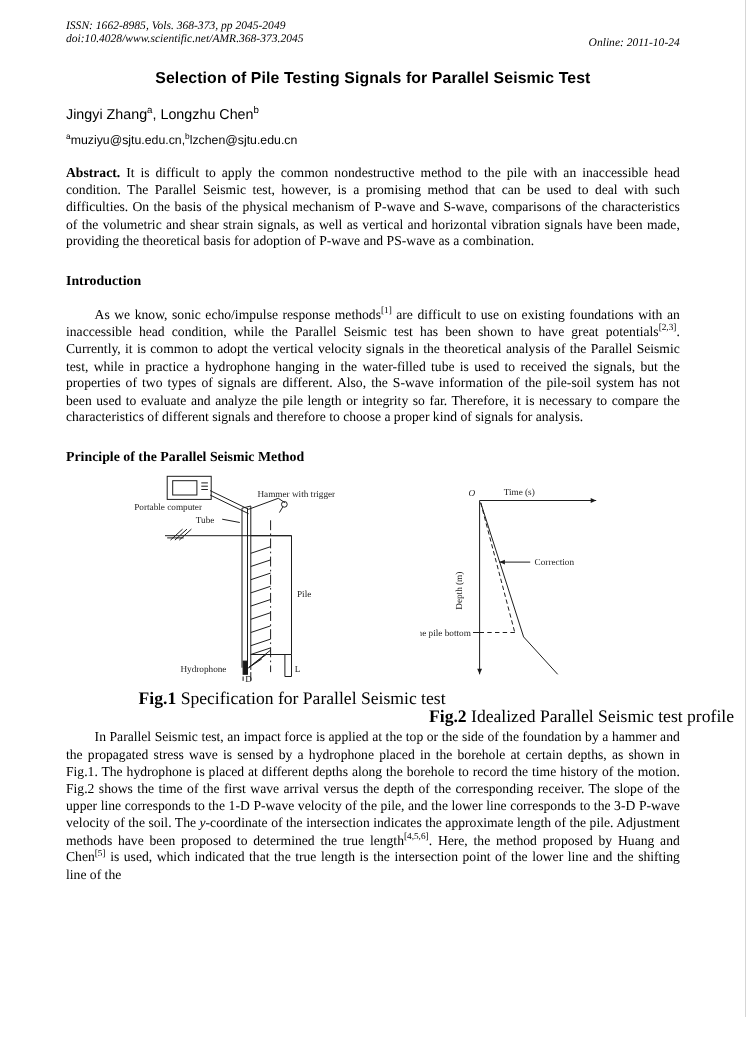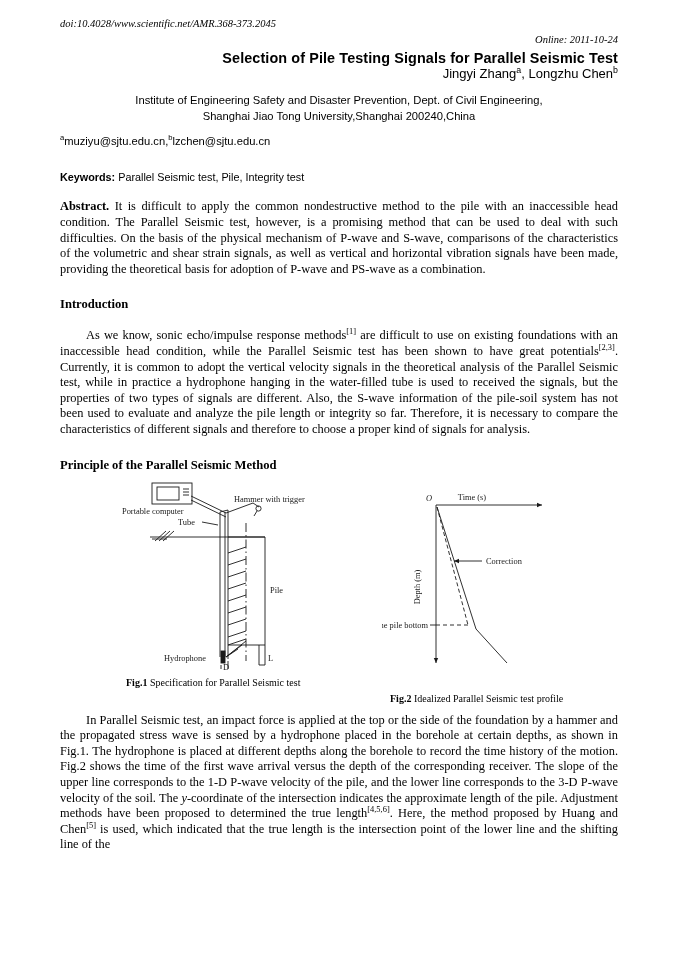--- a/index.html
+++ b/index.html
@@ -37,31 +37,32 @@
     top: 0;
     font-style: italic;
     font-size: 10.5px;
     white-space: nowrap;
     margin-top: 16px;
   }
   .masthead div.ml { white-space: nowrap; }
 
   
   .title {
-    text-align: right;
+    text-align: center;
     font-family: "Liberation Sans", sans-serif;
     font-weight: bold;
     font-size: 14.4px;
     margin-top: 20px;
     letter-spacing: .1px;
   }
   .authors {
-    text-align: right;
+    text-align: left;
     font-family: "Liberation Sans", sans-serif;
     font-size: 13px;
+    margin-top: 17px;
   }
   .affil {
     text-align: center;
     font-family: "Liberation Sans", sans-serif;
     font-size: 11.2px;
     line-height: 15.5px;
     margin-top: 12px;
   }
   .emails {
     text-align: left;
@@ -104,62 +105,56 @@
     margin-top: 6px;
   }
   .fig1 { position: absolute; left: 62px;  top: 0; }
   .fig2 { position: absolute; left: 322px; top: 4px; }
 
   .captions {
     position: relative;
     height: 16px;
     margin-top: 2px;
     font-family: "Liberation Serif", serif;
-    font-size: 10px;
+    font-size: 16px;
   }
   .cap1 { position: absolute; left: 66px;  top: 0; white-space: nowrap; }
   .cap2 { position: absolute; left: 330px; top: 16px; white-space: nowrap; }
   .captions b { font-weight: bold; }
 
   .tail { margin-top: 20px; }
 
   svg text {
     font-family: "Liberation Serif", serif;
     fill: #1a1a1a;
   }
 </style>
 </head>
 <body>
 
 <div class="page">
   <div class="content">
 
     <div class="masthead">
       <div class="online">Online: 2011-10-24</div>
+      <div class="ml">ISSN: 1662-8985, Vols. 368-373, pp 2045-2049</div>
       <div class="ml">doi:10.4028/www.scientific.net/AMR.368-373.2045</div>
     </div>
 
     <div class="title">Selection of Pile Testing Signals for Parallel Seismic Test</div>
 
     <div class="authors">
       <span>Jingyi Zhang</span><sup>a</sup><span>, </span><span>Longzhu Chen</span><sup>b</sup>
     </div>
 
-    <div class="affil">
-      <div>Institute of Engineering Safety and Disaster Prevention, Dept. of Civil Engineering,</div>
-      <div>Shanghai Jiao Tong University,Shanghai 200240,China</div>
-    </div>
 
     <div class="emails">
       <sup>a</sup><span>muziyu@sjtu.edu.cn,</span><sup>b</sup><span>lzchen@sjtu.edu.cn</span>
     </div>
 
-    <div class="keywords">
-      <b>Keywords:</b><span> Parallel Seismic test, Pile, Integrity test</span>
-    </div>
 
     <p class="para abstract">
       <b>Abstract.</b><span> It is difficult to apply the common nondestructive method to the pile with an inaccessible head condition. The Parallel Seismic test, however, is a promising method that can be used to deal with such difficulties. On the basis of the physical mechanism of P-wave and S-wave, comparisons of the characteristics of the volumetric and shear strain signals, as well as vertical and horizontal vibration signals have been made, providing the theoretical basis for adoption of P-wave and PS-wave as a combination.</span>
     </p>
 
     <h2 class="section">Introduction</h2>
     <p class="para indent"><span>As we know, sonic echo/impulse response methods</span><sup>[1]</sup><span> are difficult to use on existing foundations with an inaccessible head condition, while the Parallel Seismic test has been shown to have great potentials</span><sup>[2,3]</sup><span>. Currently, it is common to adopt the vertical velocity signals in the theoretical analysis of the Parallel Seismic test, while in practice a hydrophone hanging in the water-filled tube is used to received the signals,  but the properties of two types of signals are different. Also, the S-wave information of  the pile-soil system has not been used to evaluate and analyze the pile length or integrity so far. Therefore, it is necessary to compare the characteristics of different signals and therefore to choose a proper  kind of signals for analysis.</span></p>
 
     <h2 class="section">Principle of the Parallel Seismic Method</h2>
 

